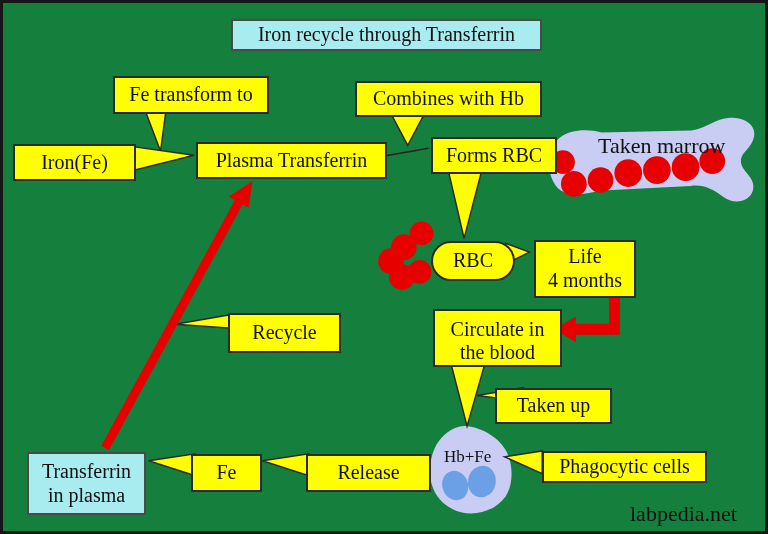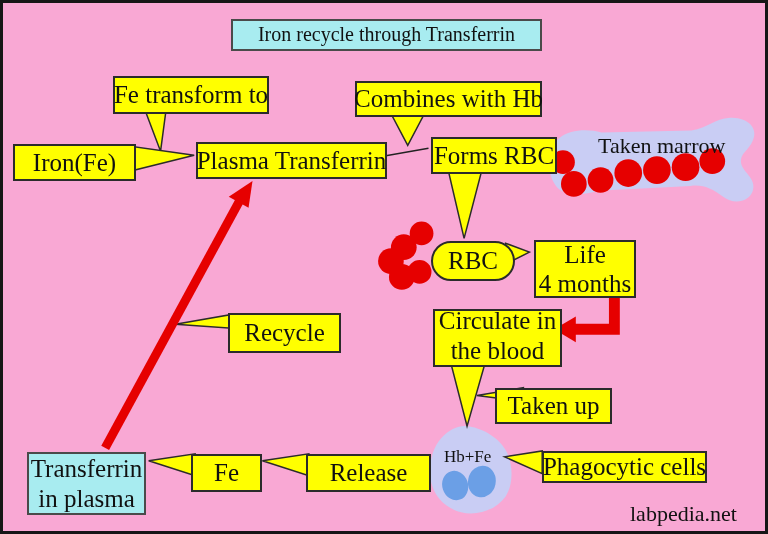--- a/index.html
+++ b/index.html
@@ -1,34 +1,34 @@
 <!DOCTYPE html>
 <html><head>
 <meta charset="utf-8">
 <style>
   html,body{margin:0;padding:0;}
   #stage{
     position:relative;
     width:768px;height:534px;
-    background:#f9a8d4;
+    background:#15803d;
     border:3px solid #161616;
     box-sizing:border-box;
     overflow:hidden;
     font-family:"Liberation Serif", serif;
     color:#111;
   }
   #shapes{position:absolute;left:0;top:0;width:100%;height:100%;}
   .box{
     position:absolute;
     display:flex;align-items:center;justify-content:center;
     text-align:center;
     background:#ffff00;
     border:2px solid #2b2b2b;
     box-sizing:border-box;
-    font-size:25px;line-height:1.18;
+    font-size:20px;line-height:1.18;
     white-space:nowrap;
   }
   .cyan{background:#a8ecf0;border-color:#4a4a4a;}
   .two-line{flex-direction:column;}
   .floating-label{position:absolute;white-space:nowrap;}
 </style>
 </head>
 <body>
 
 <div id="stage">

